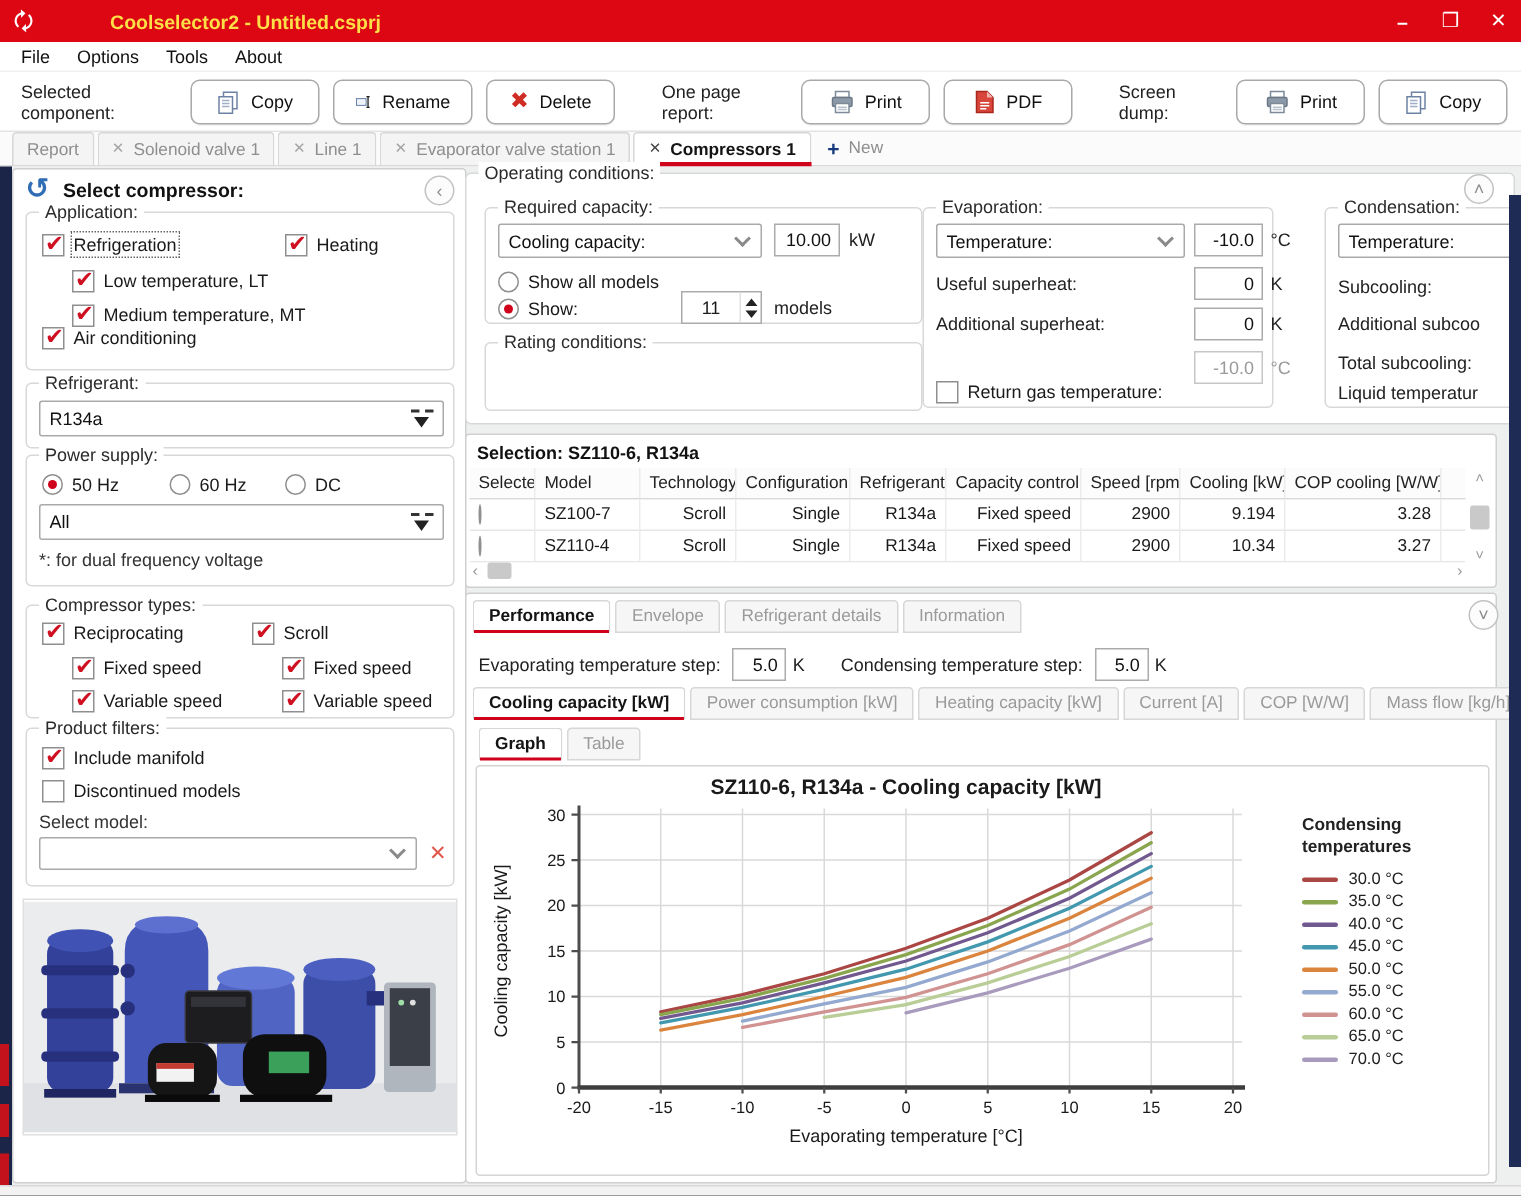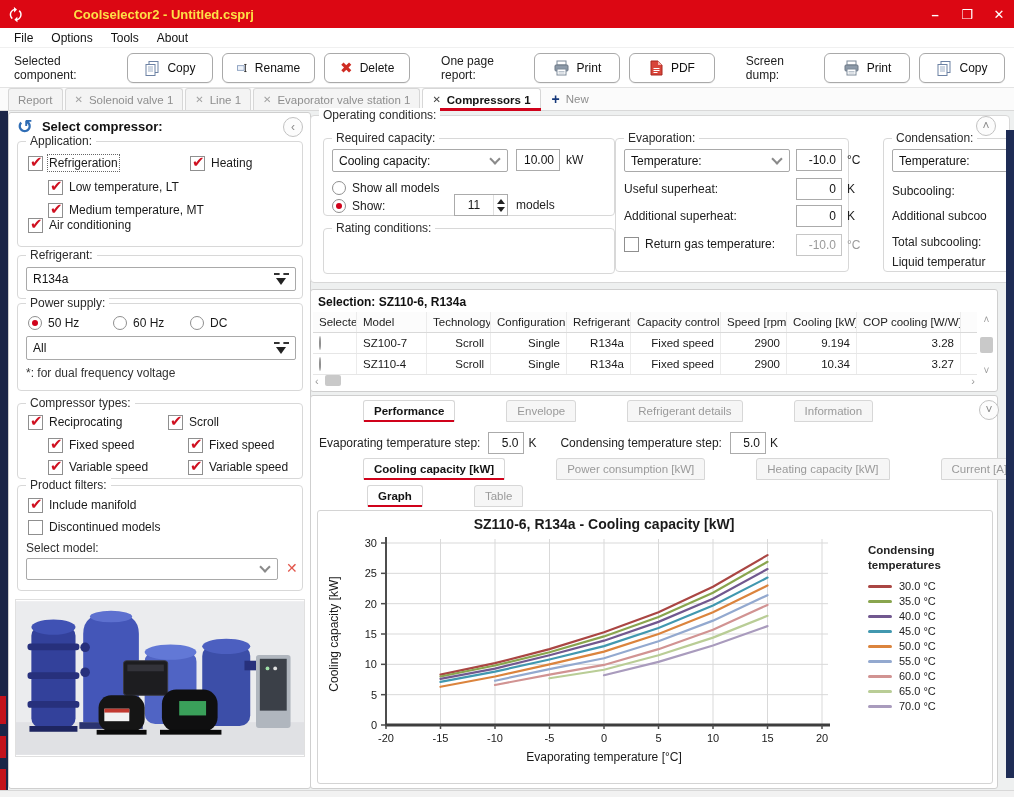--- a/index.html
+++ b/index.html
@@ -103,21 +103,21 @@
   .row-radio { width:13px; height:13px; border:1px solid #8f8f8f; border-radius:50%; background:#fff; }
   .vscroll { position:absolute; right:2px; top:24px; width:17px; height:62px; display:flex; flex-direction:column; align-items:center; justify-content:space-between; font-size:10px; color:#9a9a9a; }
   .vthumb { width:13px; height:16px; background:#c9c9c9; border-radius:2px; }
   .hscroll { position:absolute; left:4px; bottom:3px; width:660px; height:15px; display:flex; align-items:center; font-size:11px; color:#9a9a9a; }
   .hthumb { width:16px; height:11px; background:#c9c9c9; border-radius:2px; margin-left:6px; }
   .harrow-r { margin-left:auto; }
 
   
   #perf-panel { left:2px; top:284px; width:688px; height:394px; }
   .mtabs { position:absolute; display:flex; align-items:flex-end; }
-  .mtab { position:relative; padding:4px 10px 4px 10px; border:1px solid #d7d7d7; border-bottom:1px solid #d7d7d7; border-radius:3px 3px 0 0; background:#f6f6f6; color:#9a9a9a; font-size:11.5px; margin-right:3px; white-space:nowrap;margin-left:48px; }
+  .mtab { position:relative; padding:4px 10px 4px 10px; border:1px solid #d7d7d7; border-bottom:1px solid #d7d7d7; border-radius:3px 3px 0 0; background:#f6f6f6; color:#9a9a9a; font-size:11.5px; margin-right:3px; white-space:nowrap; }
   .mtab.on { background:#fff; color:#141414; font-weight:bold; border-bottom-color:#fff; }
   .mtab.on::after { content:""; position:absolute; left:0; right:0; bottom:-1px; height:2px; background:#d0021b; }
   .steps-row { position:absolute; left:8px; top:36px; display:flex; align-items:center; font-size:12px; color:#222; }
   .steps-row .sbox { position:static; width:36px; margin:0 4px 0 8px; }
   .graph-box { position:absolute; left:6px; top:114px; width:676px; height:274px; border:1px solid #d4d4d4; border-radius:3px; background:#fff; }
   #chart-svg { position:absolute; left:6px; top:2px; }
   #legend { position:absolute; left:550px; top:32px; width:122px; }
   .legend-title { font-size:11.5px; font-weight:bold; color:#222; width:92px; line-height:1.3; margin-bottom:6px; }
   .legend-item { display:flex; align-items:center; gap:7px; height:15px; }
   .legend-swatch { width:24px; height:3px; border-radius:2px; flex:none; }
@@ -425,21 +425,21 @@
           <span class="op-label" style="left:8px; top:43px;">Useful superheat:</span>
           <div class="numbox" style="left:180px; top:39px; width:46px;">
               <span>0</span>
             </div>
           <span class="unit" style="left:231px; top:43px;">K</span>
           <span class="op-label" style="left:8px; top:70px;">Additional superheat:</span>
           <div class="numbox" style="left:180px; top:66px; width:46px;">
               <span>0</span>
             </div>
           <span class="unit" style="left:231px; top:70px;">K</span>
-          <div class="cbrow" style="left:8px; top:96px;text-align:right;">
+          <div class="cbrow" style="left:8px; top:113px;text-align:right;">
             <span class="cb"></span>
             <span class="cblabel">Return gas temperature:</span>
           </div>
           <div class="numbox muted" style="left:180px; top:95px; width:46px;">
               <span>-10.0</span>
             </div>
           <span class="unit muted" style="left:231px; top:99px;">°C</span>
         </div>
 
         <div class="group" style="left:572px; top:22px; width:150px; height:134px;">

